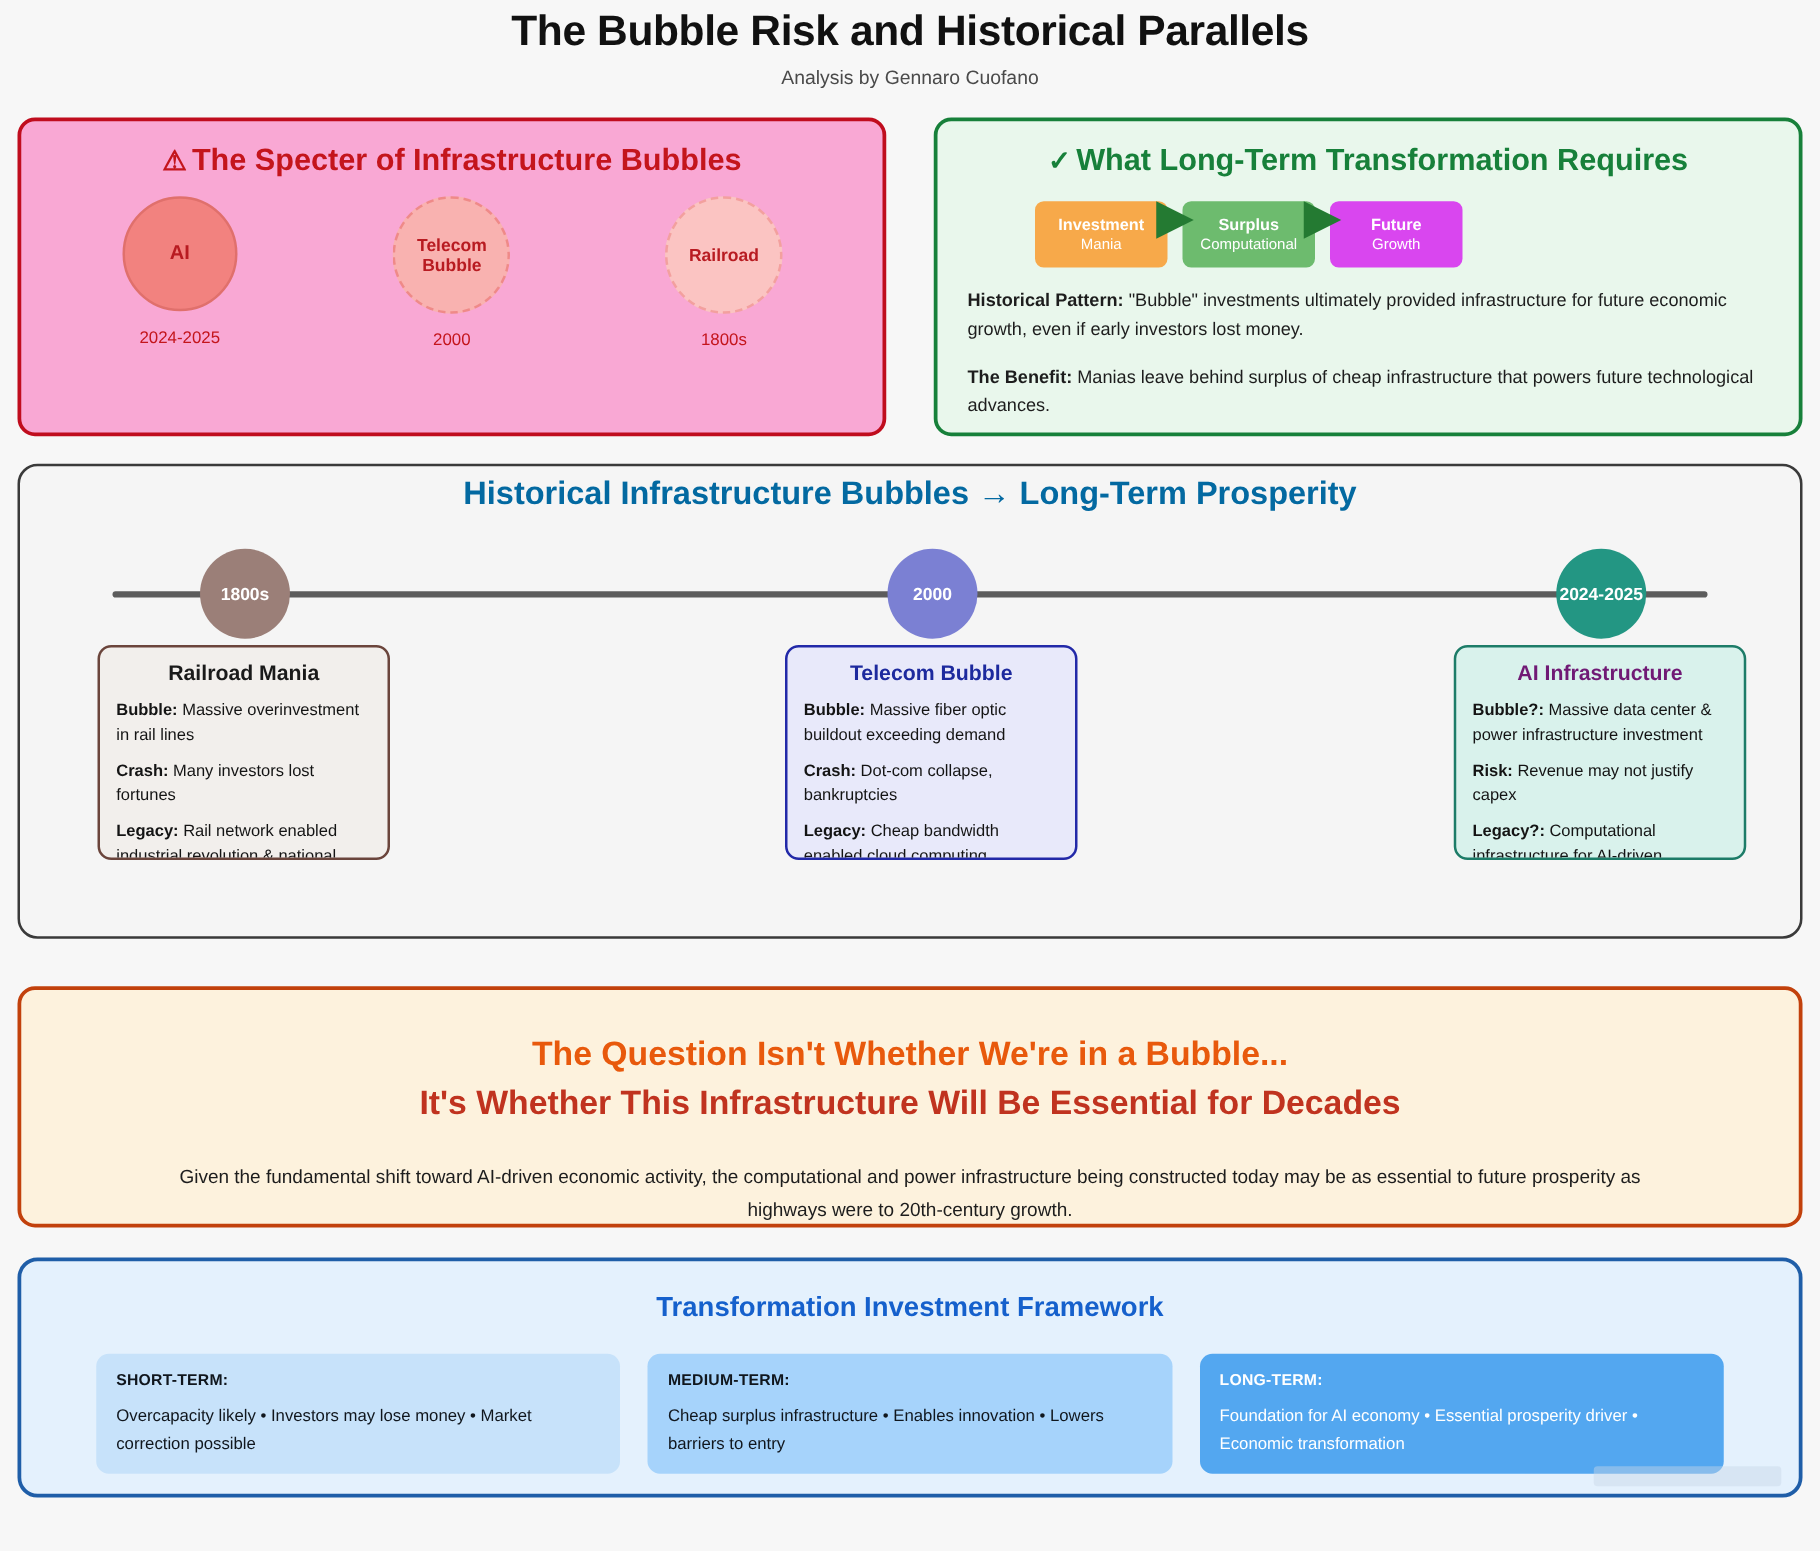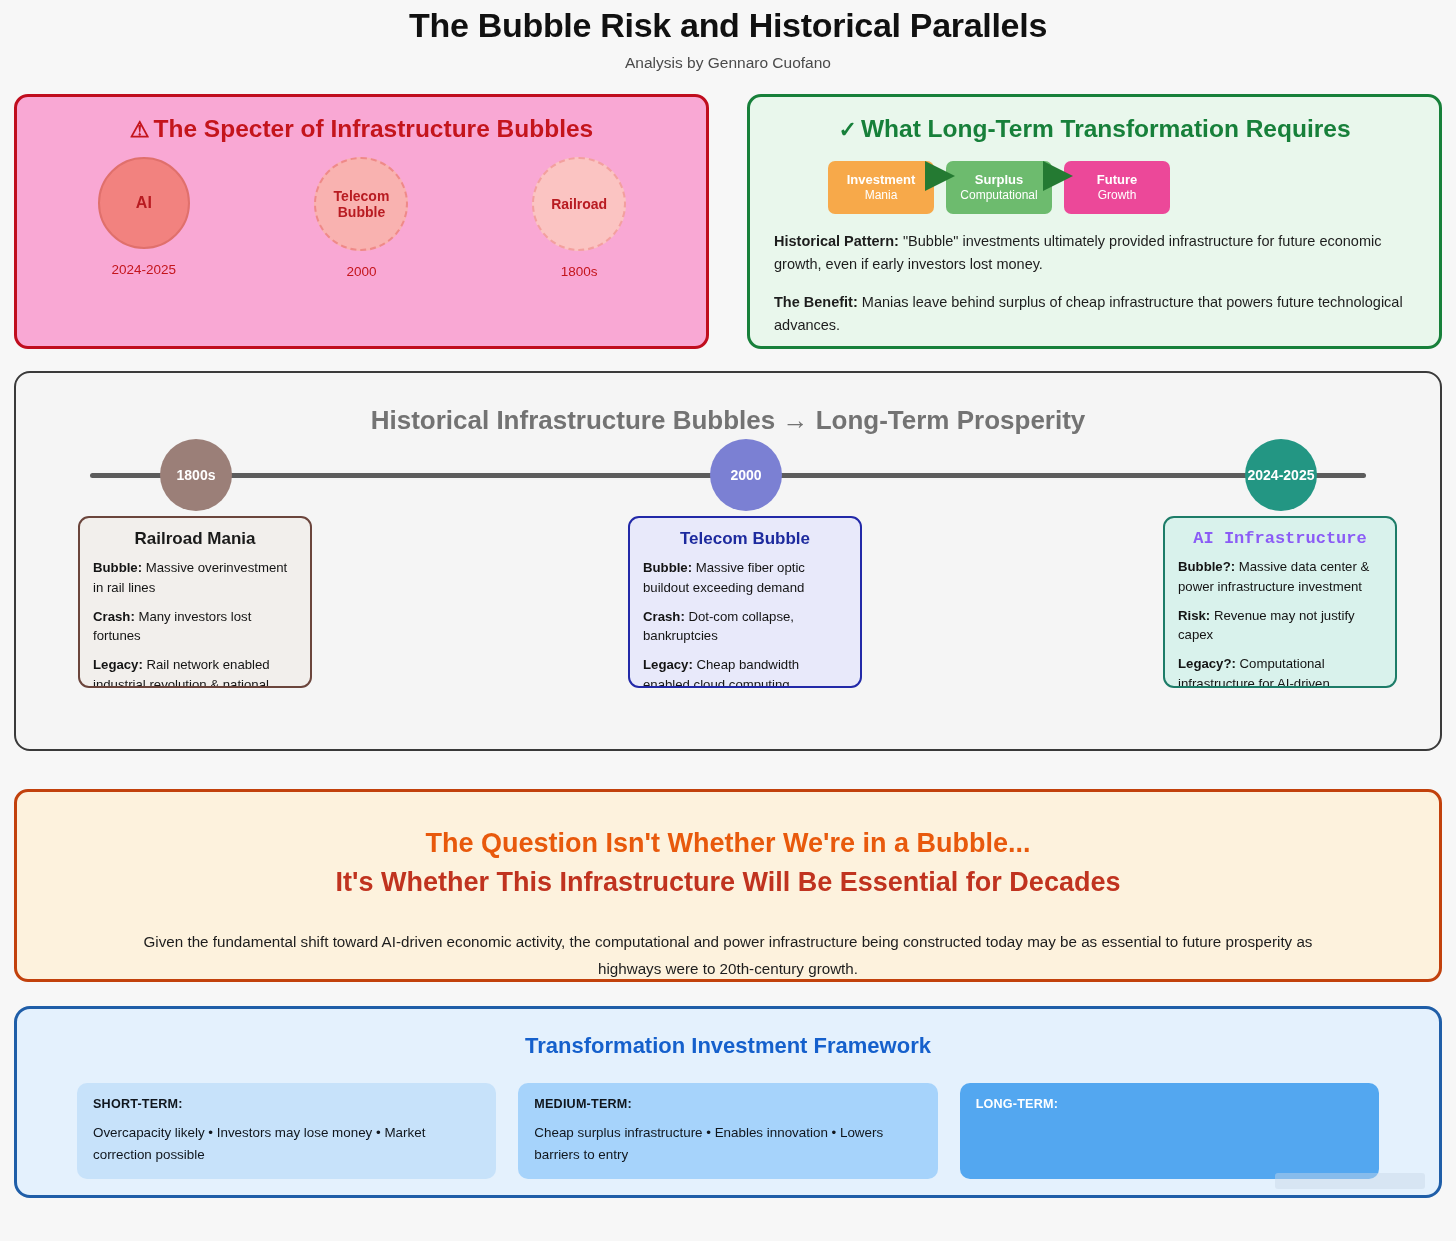--- a/index.html
+++ b/index.html
@@ -127,21 +127,21 @@
     justify-content: center;
     color: #ffffff;
     position: relative;
     z-index: 1;
   }
   .flow-box .t1 { font-size: 13px; font-weight: bold; line-height: 1.2; }
   .flow-box .t2 { font-size: 12px; line-height: 1.25; }
   .flow-orange { background: #f6a councils; }
   .flow-orange { background: #f7a94a; }
   .flow-lgreen { background: #6dbb6e; }
-  .flow-dgreen { background: #ec4899; }
+  .flow-dgreen { background: #d946ef; }
   .arrow {
     width: 0; height: 0;
     border-top: 15px solid transparent;
     border-bottom: 15px solid transparent;
     border-left: 30px solid #247a32;
     margin: 0 -9px;
     position: relative;
     z-index: 2;
   }
   .green-note {
@@ -159,22 +159,22 @@
     border: 2.5px solid #3a3a3a;
     border-radius: 16px;
     height: 380px;
     position: relative;
     overflow: hidden;
   }
   .timeline-title {
     text-align: center;
     font-size: 26px;
     font-weight: bold;
-    color: #737373;
-    padding-top: 32px;
+    color: #0369a1;
+    padding-top: 6px;
   }
   .timeline-rail {
     position: absolute;
     left: 74px;
     right: 74px;
     top: 100px;
     height: 5px;
     background: #5c5c5c;
     border-radius: 3px;
   }
@@ -217,21 +217,21 @@
   .node-rail { background: #9b7f78; left: 144px; }
   .card-rail { background: #f2efec; border: 2px solid #6b453c; left: 62px; }
   .card-rail h4 { color: #1a1a1a; }
 
   .node-tel { background: #7b80d3; left: 694px; }
   .card-tel { background: #e8e9fa; border: 2px solid #2229a8; left: 612px; }
   .card-tel h4 { color: #1d2a9e; }
 
   .node-ai { background: #239683; left: 1229px; }
   .card-ai { background: #d9f2ec; border: 2px solid #1d7c68; left: 1147px; }
-  .card-ai h4 { color: #8b5cf6; font-family: Liberation Mono, monospace; }
+  .card-ai h4 { color: #701a75; }
 
   
   .callout {
     margin: 38px 14px 0 14px;
     background: #fdf2dd;
     border: 3px solid #c2410c;
     border-radius: 14px;
     height: 193px;
     padding: 32px 56px 0 56px;
     text-align: center;
@@ -409,16 +409,17 @@
     <div class="fw-card fw-short">
       <div class="lbl">SHORT-TERM:</div>
       <div class="txt">Overcapacity likely • Investors may lose money • Market correction possible</div>
     </div>
     <div class="fw-card fw-medium">
       <div class="lbl">MEDIUM-TERM:</div>
       <div class="txt">Cheap surplus infrastructure • Enables innovation • Lowers barriers to entry</div>
     </div>
     <div class="fw-card fw-long">
       <div class="lbl">LONG-TERM:</div>
+      <div class="txt">Foundation for AI economy • Essential prosperity driver • Economic transformation</div>
     </div>
   </div>
   <div class="watermark"></div>
 </div>
 
 </body></html>

